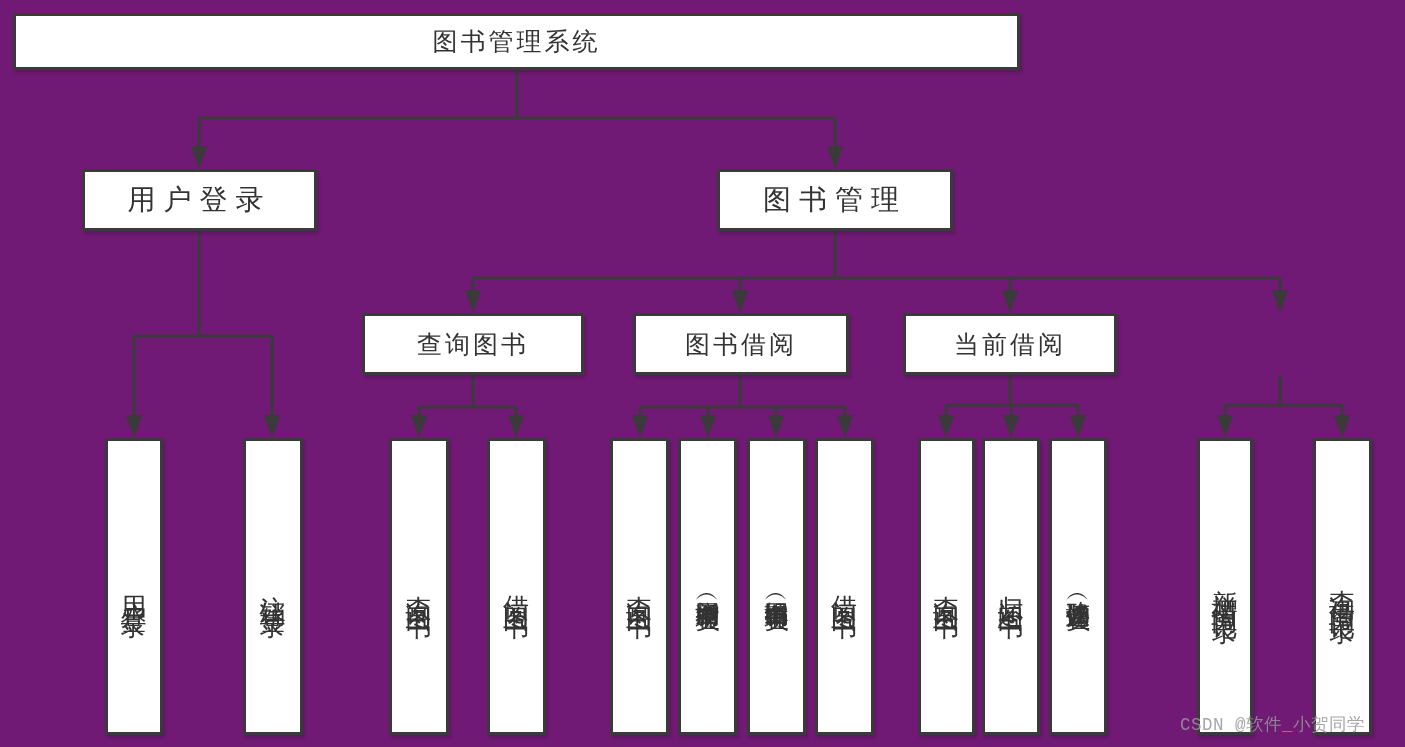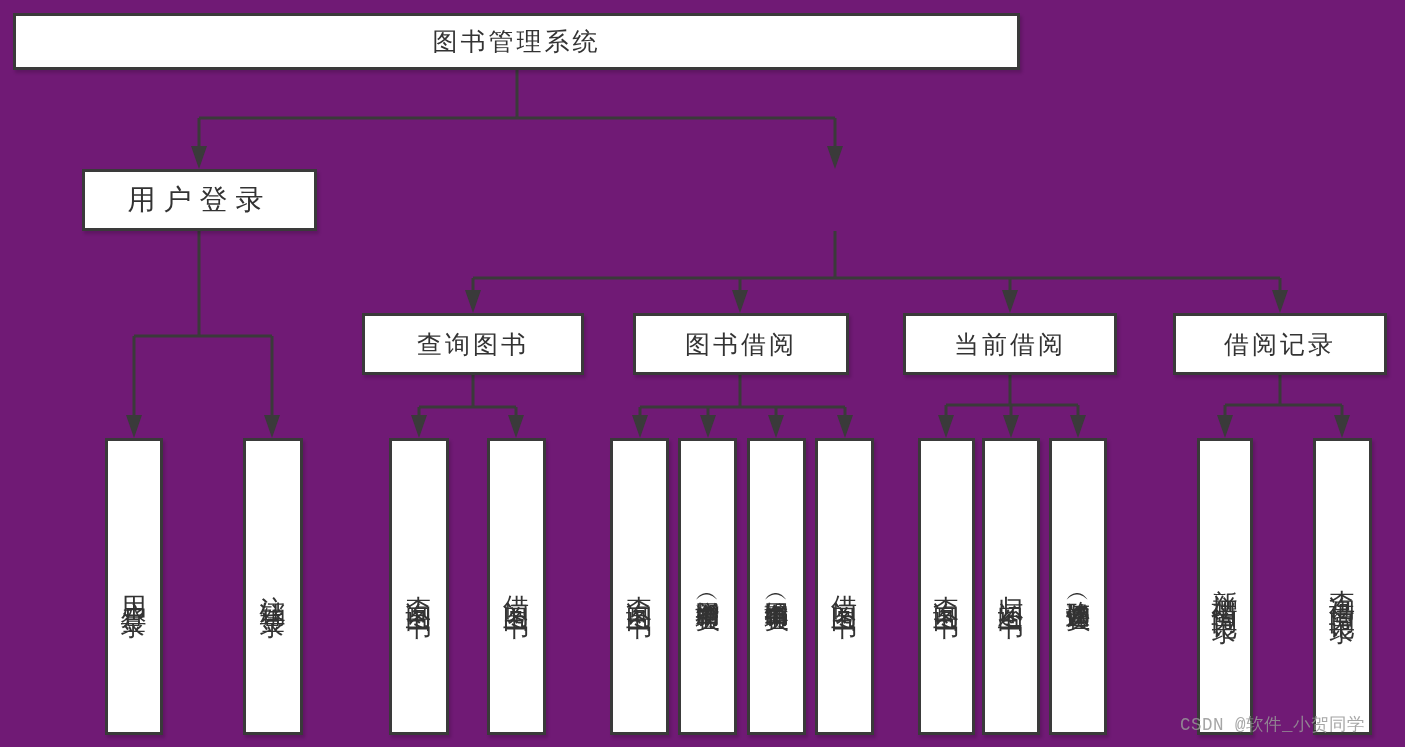--- a/index.html
+++ b/index.html
@@ -107,25 +107,25 @@
       <polygon points="1003,415 1019,415 1011,438"></polygon>
       <polygon points="1070,415 1086,415 1078,438"></polygon>
       <polygon points="1217,415 1233,415 1225,438"></polygon>
       <polygon points="1334,415 1350,415 1342,438"></polygon>
     </g>
   </svg>
 
   <div class="node hbox" style="left:13px; top:13px; width:1007px; height:57px;">图书管理系统</div>
 
   <div class="node hbox l2" style="left:82px; top:169px; width:235px; height:62px;">用户登录</div>
+  <div class="node hbox l2" style="left:717px; top:169px; width:236px; height:62px;">图书管理</div>
 
   <div class="node hbox" style="left:362px; top:313px; width:222px; height:62px;">查询图书</div>
   <div class="node hbox" style="left:633px; top:313px; width:216px; height:62px;text-align:right;">图书借阅</div>
   <div class="node hbox" style="left:903px; top:313px; width:214px; height:62px;font-family:Liberation Mono, monospace;">当前借阅</div>
-  <div class="node hbox" style="left:1173px; top:313px; width:214px; height:62px;">借阅记录</div>
 
   <div class="node vbox" style="left:105px; top:438px; width:58px; height:297px;">
     <span>用户登录</span>
   </div>
   <div class="node vbox" style="left:243px; top:438px; width:60px; height:297px;">
     <span>注销登录</span>
   </div>
 
   <div class="node vbox" style="left:389px; top:438px; width:60px; height:297px;">
     <span>查询图书</span>

